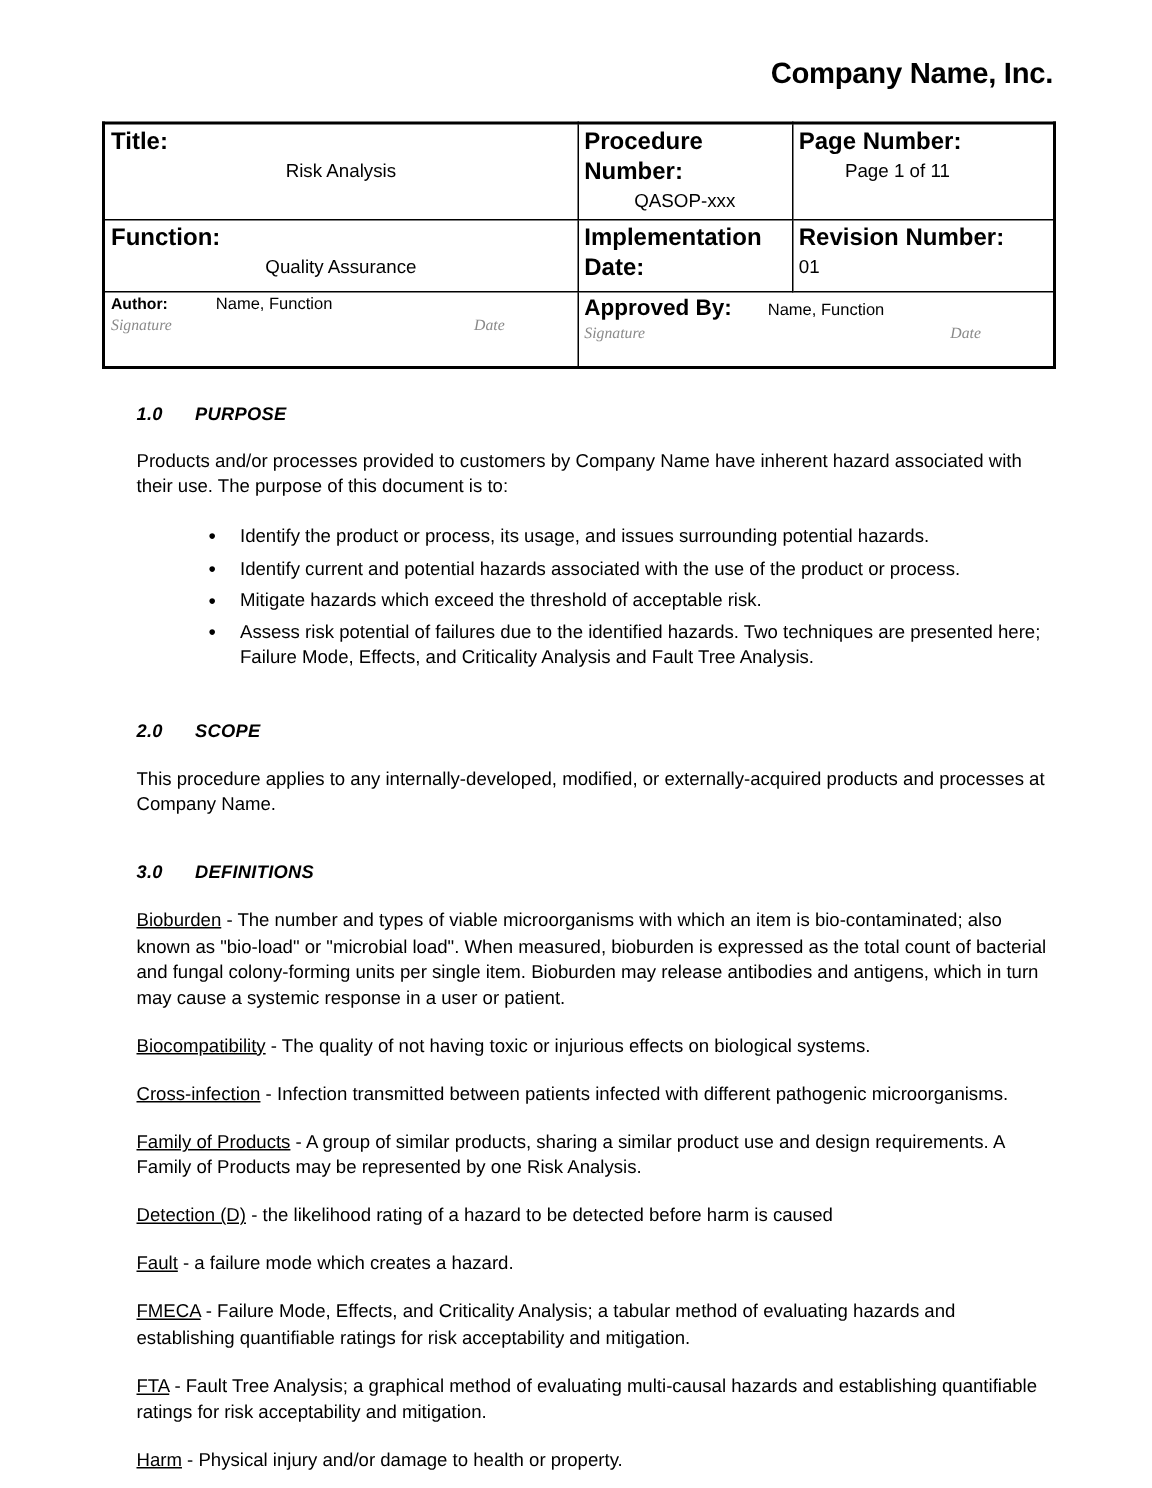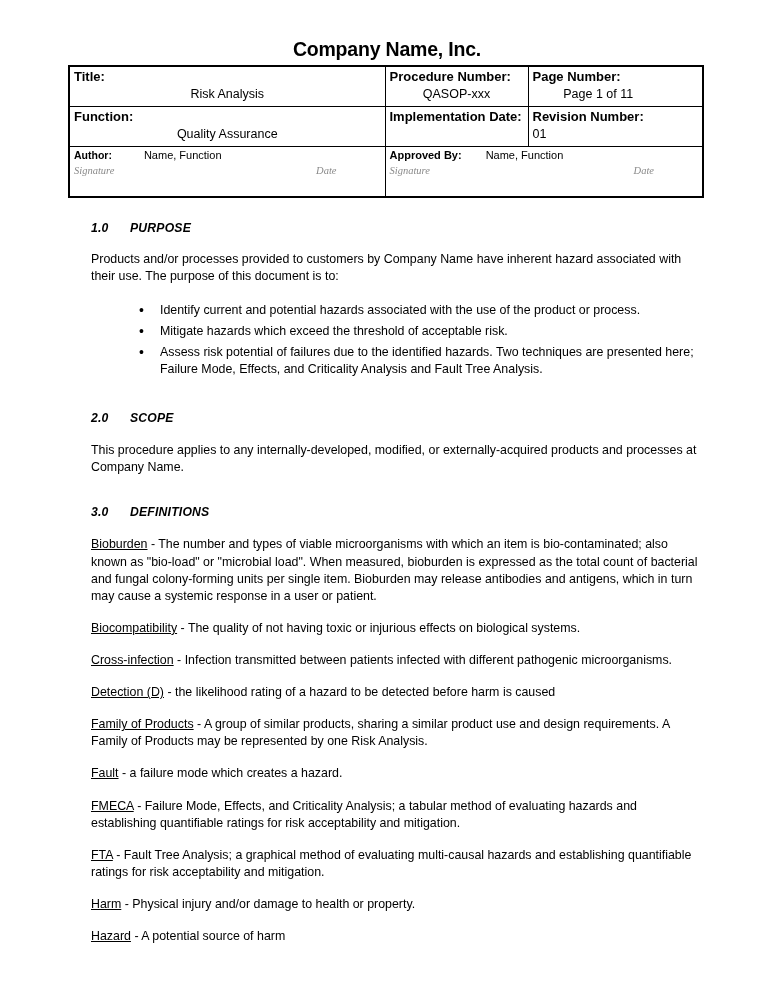--- a/index.html
+++ b/index.html
@@ -24,47 +24,47 @@
   .content {
     position: absolute;
     left: 68px;
     top: 38px;
     width: 634px;
   }
 
   
   .masthead {
     display: flex;
-    justify-content: center;
+    justify-content: flex-end;
     align-items: baseline;
     font-weight: bold;
     font-size: 19.5px;
     letter-spacing: -0.2px;
-    margin-bottom: 4px;
+    margin-bottom: 20px;
     padding-left: 4px;
   }
   .masthead .company { text-align: left; }
   .masthead .doctype { text-align: right; }
 
   
   table.hdr {
     border-collapse: collapse;
     width: 634px;
     table-layout: fixed;
     font-size: 11px;
   }
   table.hdr td {
     border: 1px solid #000;
     vertical-align: top;
     padding: 2px 4px 3px 4px;
     line-height: 1.25;
   }
   .cell-label {
     font-weight: bold;
-    font-size: 13px;
+    font-size: 16px;
     display: block;
   }
   .cell-value {
     display: block;
     font-size: 12.5px;
     margin-top: 2px;
   }
   .val-center { text-align: center; }
   .val-ctr-right { text-align: center; padding-right: 34px; }
   .val-ctr-rev { text-align: left; padding-right: 62px; }
@@ -84,21 +84,21 @@
     font-style: italic;
     color: #8a8a8a;
     font-size: 10.5px;
     margin-top: 1px;
     gap: 18px;
   }
   .sig-line .sig-date { margin-right: 44px; }
   .approver-row {
     display: block;
   }
-  .approver-row .lbl { font-weight: bold; font-size: 11px; }
+  .approver-row .lbl { font-weight: bold; font-size: 15px; }
   .approver-row .nm { font-size: 11px; margin-left: 24px; }
   .author-row .lbl { font-weight: bold; font-size: 10.5px; }
   .author-row .nm { font-size: 11px; margin-left: 32px; }
 
   
   .body-wrap {
     margin-top: 22px;
     padding-left: 23px;
     font-size: 12.4px;
     line-height: 1.36;
@@ -212,20 +212,21 @@
       </tbody>
     </table>
 
     <div class="body-wrap">
 
       <h2 class="sec">
         <span class="num">1.0</span><span>PURPOSE</span>
       </h2>
       <p class="para">Products and/or processes provided to customers by Company Name have inherent hazard associated with their use.  The purpose of this document is to:</p>
       <ul class="bullets">
+        <li>Identify the product or process, its usage, and issues surrounding potential hazards.</li>
         <li>Identify current and potential hazards associated with the use of the product or process.</li>
         <li>Mitigate hazards which exceed the threshold of acceptable risk.</li>
         <li>Assess risk potential of failures due to the identified hazards.  Two techniques are presented here; Failure Mode, Effects, and Criticality Analysis and Fault Tree Analysis.</li>
       </ul>
 
       <div class="gap-sec-lg"></div>
 
       <h2 class="sec">
         <span class="num">2.0</span><span>SCOPE</span>
       </h2>
@@ -234,22 +235,22 @@
       <div class="gap-sec-lg"></div>
 
       <h2 class="sec">
         <span class="num">3.0</span><span>DEFINITIONS</span>
       </h2>
 
       <div class="defs">
         <p class="def"><span class="term">Bioburden</span><span> - The number and types of viable microorganisms with which an item is bio-contaminated; also known as "bio-load" or "microbial load".  When measured, bioburden is expressed as the total count of bacterial and fungal colony-forming units per single item.  Bioburden may release antibodies and antigens, which in turn may cause a systemic response in a user or patient.</span></p>
         <p class="def"><span class="term">Biocompatibility</span><span> - The quality of not having toxic or injurious effects on biological systems.</span></p>
         <p class="def"><span class="term">Cross-infection</span><span> - Infection transmitted between patients infected with different pathogenic microorganisms.</span></p>
+        <p class="def"><span class="term">Family of Products</span><span> - A group of similar products, sharing a similar product use and design requirements. A Family of Products may be represented by one Risk Analysis.</span></p>
         <p class="def"><span class="term">Detection (D)</span><span> - the likelihood rating of a hazard to be detected before harm is caused</span></p>
-        <p class="def"><span class="term">Family of Products</span><span> - A group of similar products, sharing a similar product use and design requirements. A Family of Products may be represented by one Risk Analysis.</span></p>
         <p class="def"><span class="term">Fault</span><span> - a failure mode which creates a hazard.</span></p>
         <p class="def"><span class="term">FMECA</span><span> - Failure Mode, Effects, and Criticality Analysis; a tabular method of evaluating hazards and establishing quantifiable ratings for risk acceptability and mitigation.</span></p>
         <p class="def"><span class="term">FTA</span><span> - Fault Tree Analysis; a graphical method of evaluating multi-causal hazards and establishing quantifiable ratings for risk acceptability and mitigation.</span></p>
         <p class="def"><span class="term">Harm</span><span> - Physical injury and/or damage to health or property.</span></p>
         <p class="def"><span class="term">Hazard</span><span> - A potential source of harm</span></p>
       </div>
 
     </div>
   </div>
 </div>

